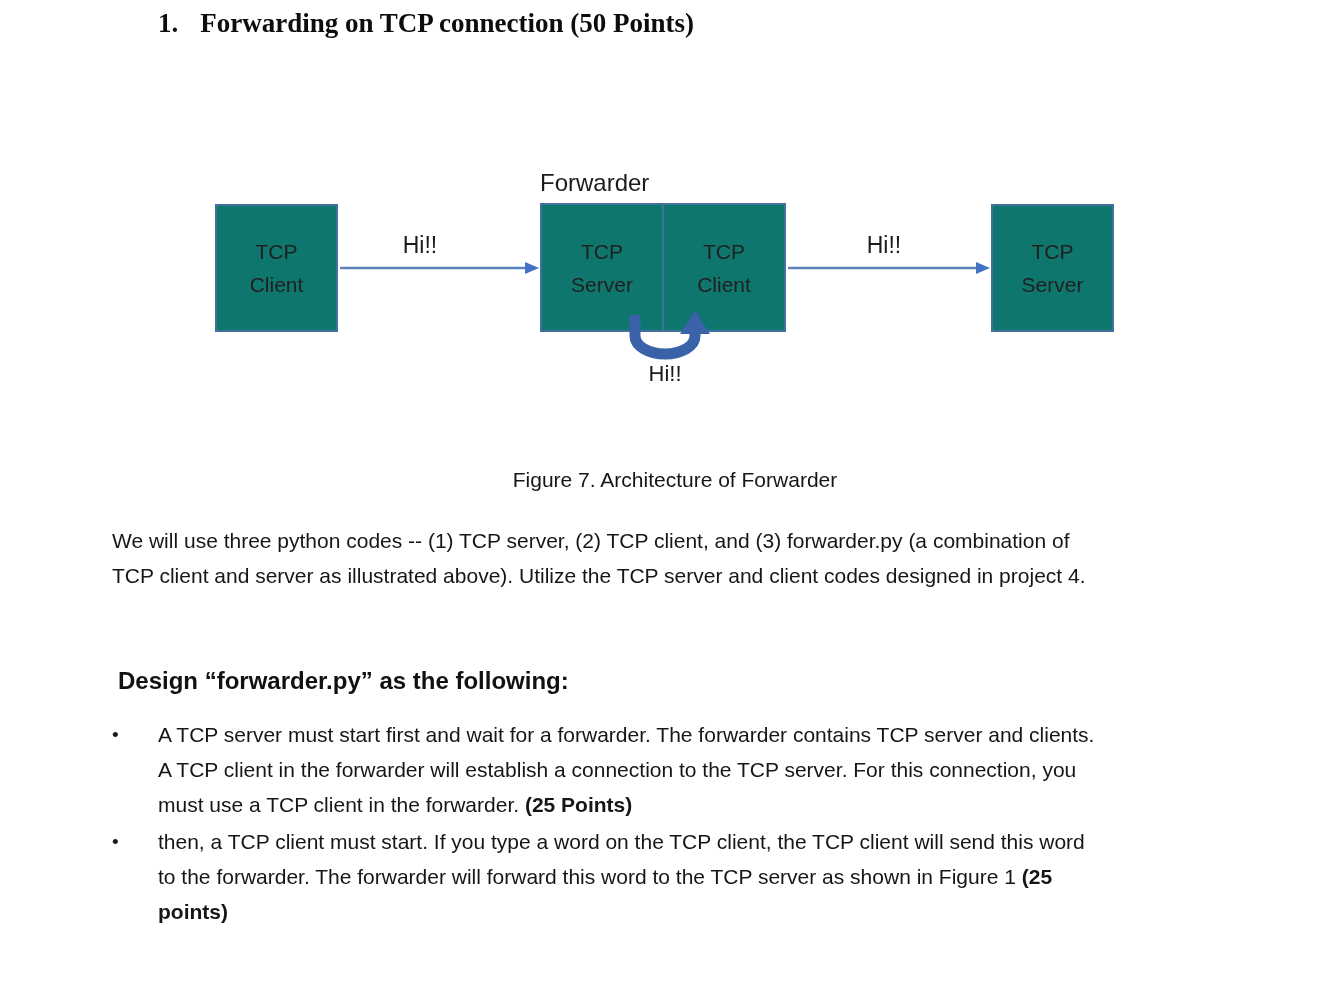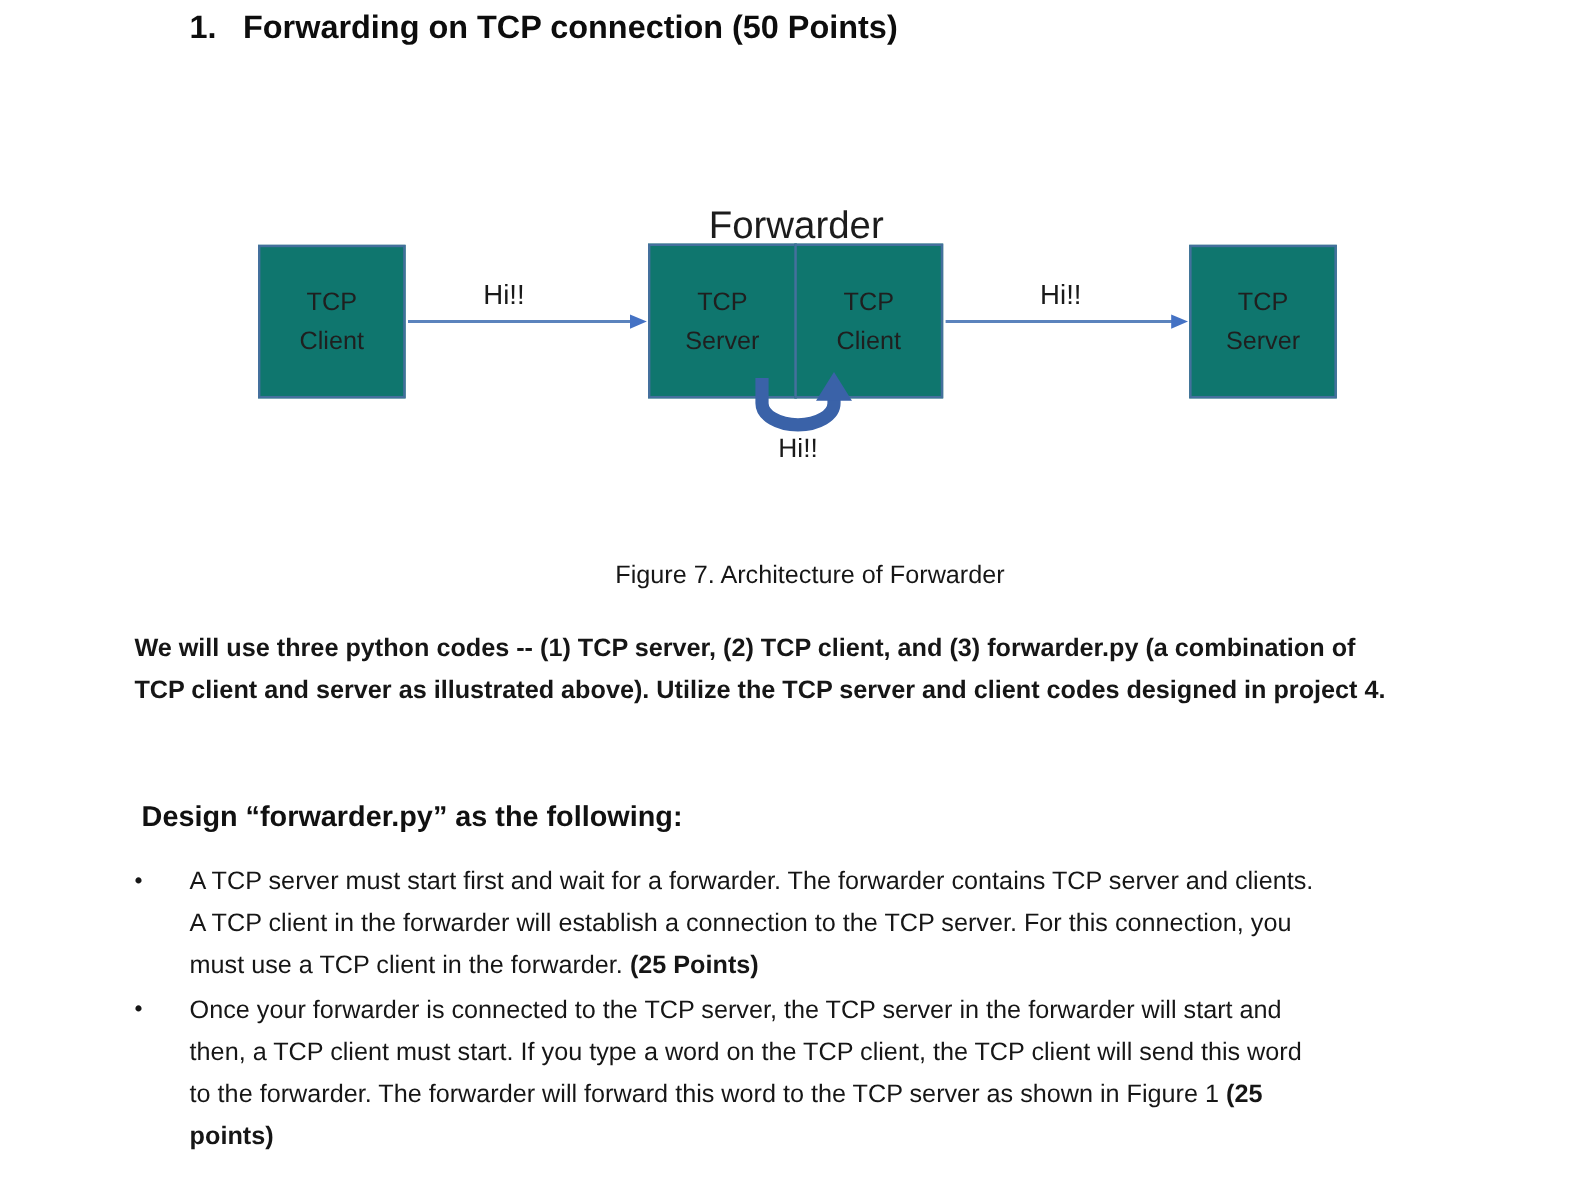--- a/index.html
+++ b/index.html
@@ -14,29 +14,30 @@
   }
 
   
   .heading {
     position: absolute;
     left: 158px; top: 8px;
     font-size: 27px;
     font-weight: bold;
     color: #0d0d0d;
     white-space: nowrap;
+    font-family: Liberation Serif, serif;
   }
   .h-num { margin-right: 22px; }
 
   
   .fwd-label {
     position: absolute;
     left: 540px; top: 169px; width: 247px;
-    text-align: center;
-    font-size: 32px;
+    text-align: left;
+    font-size: 24px;
     color: #1c1c1c;
   }
   .box {
     position: absolute;
     border: 2px solid #44709d;
     background: #0f766e;
     display: flex;
     flex-direction: column;
     align-items: center;
     justify-content: center;
@@ -82,21 +83,20 @@
     font-size: 21px;
     color: #161616;
   }
 
   
   .para {
     position: absolute;
     left: 112px; top: 523px;
     font-size: 21px;
     line-height: 35px;
-    font-weight: bold;
   }
   .pline { white-space: nowrap; }
 
   
   .design {
     position: absolute;
     left: 118px; top: 663px;
     font-size: 24px;
     line-height: 35px;
     font-weight: bold;
@@ -185,21 +185,20 @@
       <div class="blines">
         <div class="bline">A TCP server must start first and wait for a forwarder. The forwarder contains TCP server and clients.</div>
         <div class="bline">A TCP client in the forwarder will establish a connection to the TCP server. For this connection, you</div>
         <div class="bline"><span>must use a TCP client in the forwarder. </span><span class="bold">(25 Points)</span></div>
       </div>
     </div>
 
     <div class="bullet b2">
       <span class="dot">•</span>
       <div class="blines">
-        <div class="bline">Once your forwarder is connected to the TCP server, the TCP server in the forwarder will start and</div>
         <div class="bline">then, a TCP client must start. If you type a word on the TCP client, the TCP client will send this word</div>
         <div class="bline"><span>to the forwarder. The forwarder will forward this word to the TCP server as shown in Figure 1 </span><span class="bold">(25</span></div>
         <div class="bline bold">points)</div>
       </div>
     </div>
 
   </div>
 
 </div>
 

